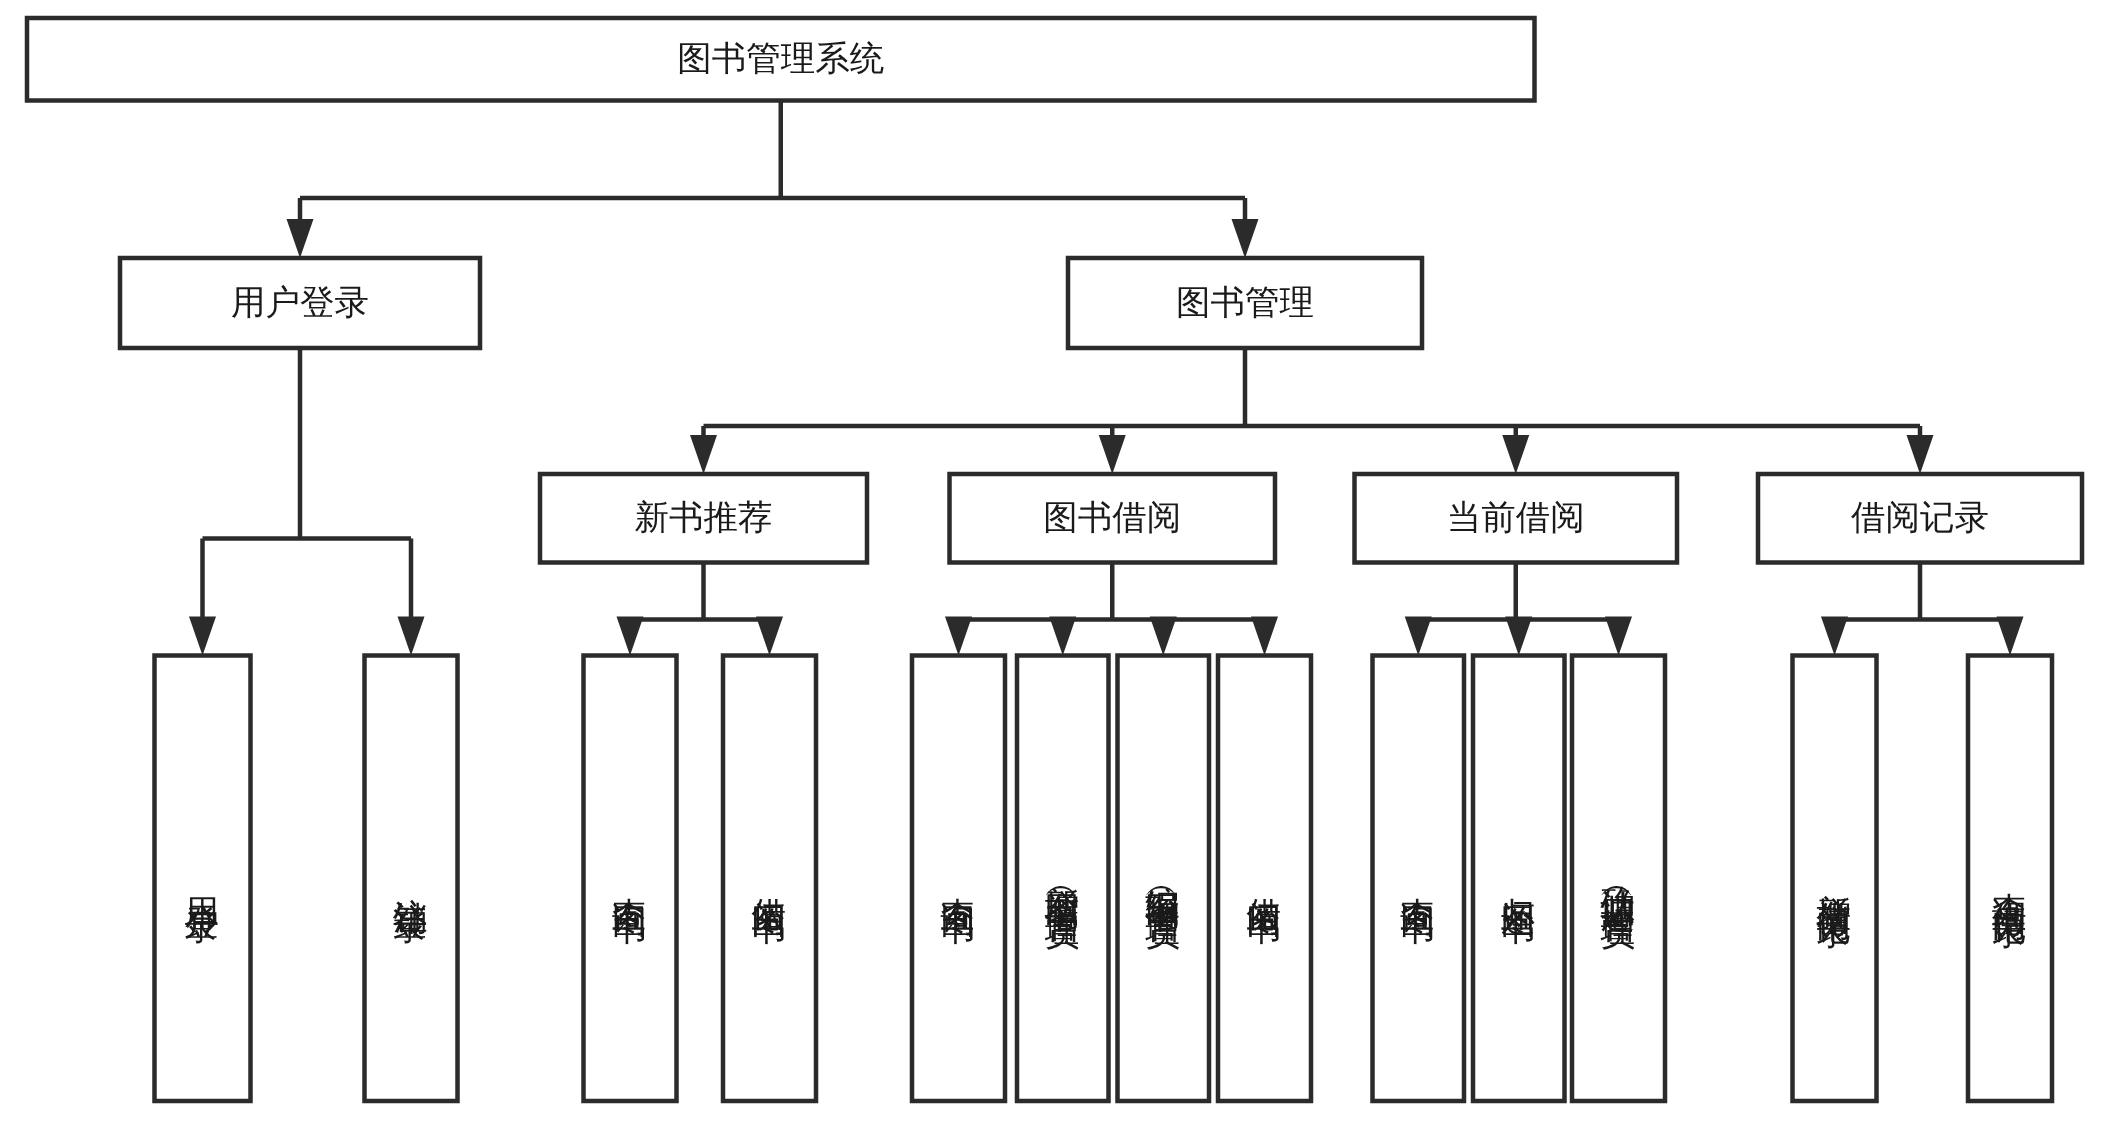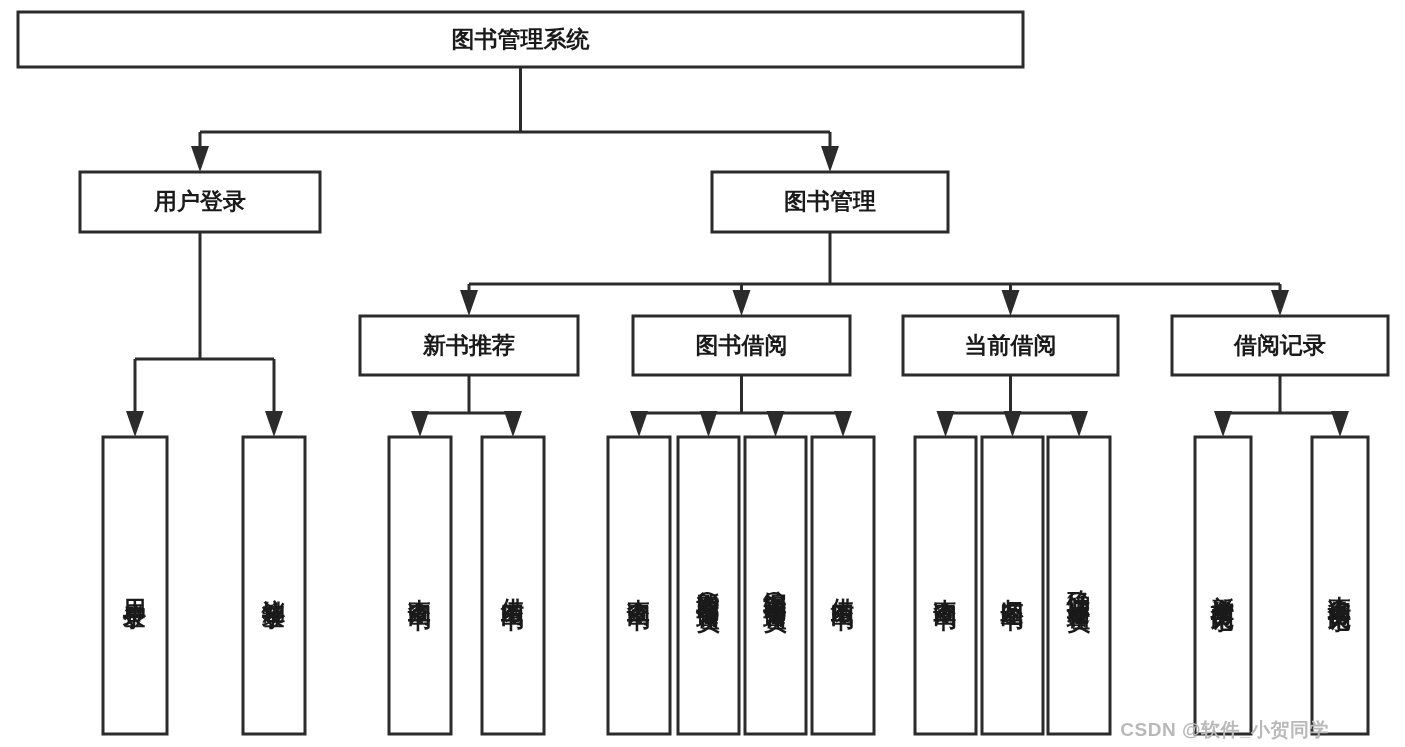--- a/index.html
+++ b/index.html
@@ -11,21 +11,20 @@
     width: 1405px;
     height: 747px;
     font-family: "Liberation Sans", "DejaVu Sans", sans-serif;
     overflow: hidden;
     position: relative;
   }
   #diagram-root {
     position: relative;
     width: 1337px;
     height: 747px;
-    font-weight: bold;
   }
   svg#flow {
     position: absolute;
     top: 0;
     left: 0;
     width: 1405px;
     height: 747px;
   }
   .node-box {
     fill: #ffffff;
@@ -178,15 +177,14 @@
       <div class="node-label-v" style="left: 678px; top: 437px; width: 61px; height: 297px;">新增图书（管理员）</div>
       <div class="node-label-v" style="left: 745px; top: 437px; width: 61px; height: 297px;">编辑图书（管理员）</div>
       <div class="node-label-v" style="left: 812px; top: 437px; width: 62px; height: 297px;">借阅图书</div>
       <div class="node-label-v" style="left: 915px; top: 437px; width: 61px; height: 297px;">查询图书</div>
       <div class="node-label-v" style="left: 982px; top: 437px; width: 61px; height: 297px;">归还图书</div>
       <div class="node-label-v" style="left: 1048px; top: 437px; width: 62px; height: 297px;">确认归还（管理员）</div>
       <div class="node-label-v" style="left: 1195px; top: 437px; width: 56px; height: 297px;">新增借阅记录</div>
       <div class="node-label-v" style="left: 1312px; top: 437px; width: 56px; height: 297px;">查询借阅记录</div>
     </div>
 
-  <div class="watermark">CSDN @软件_小贺同学</div>
 
 </div>
 
 </body></html>

